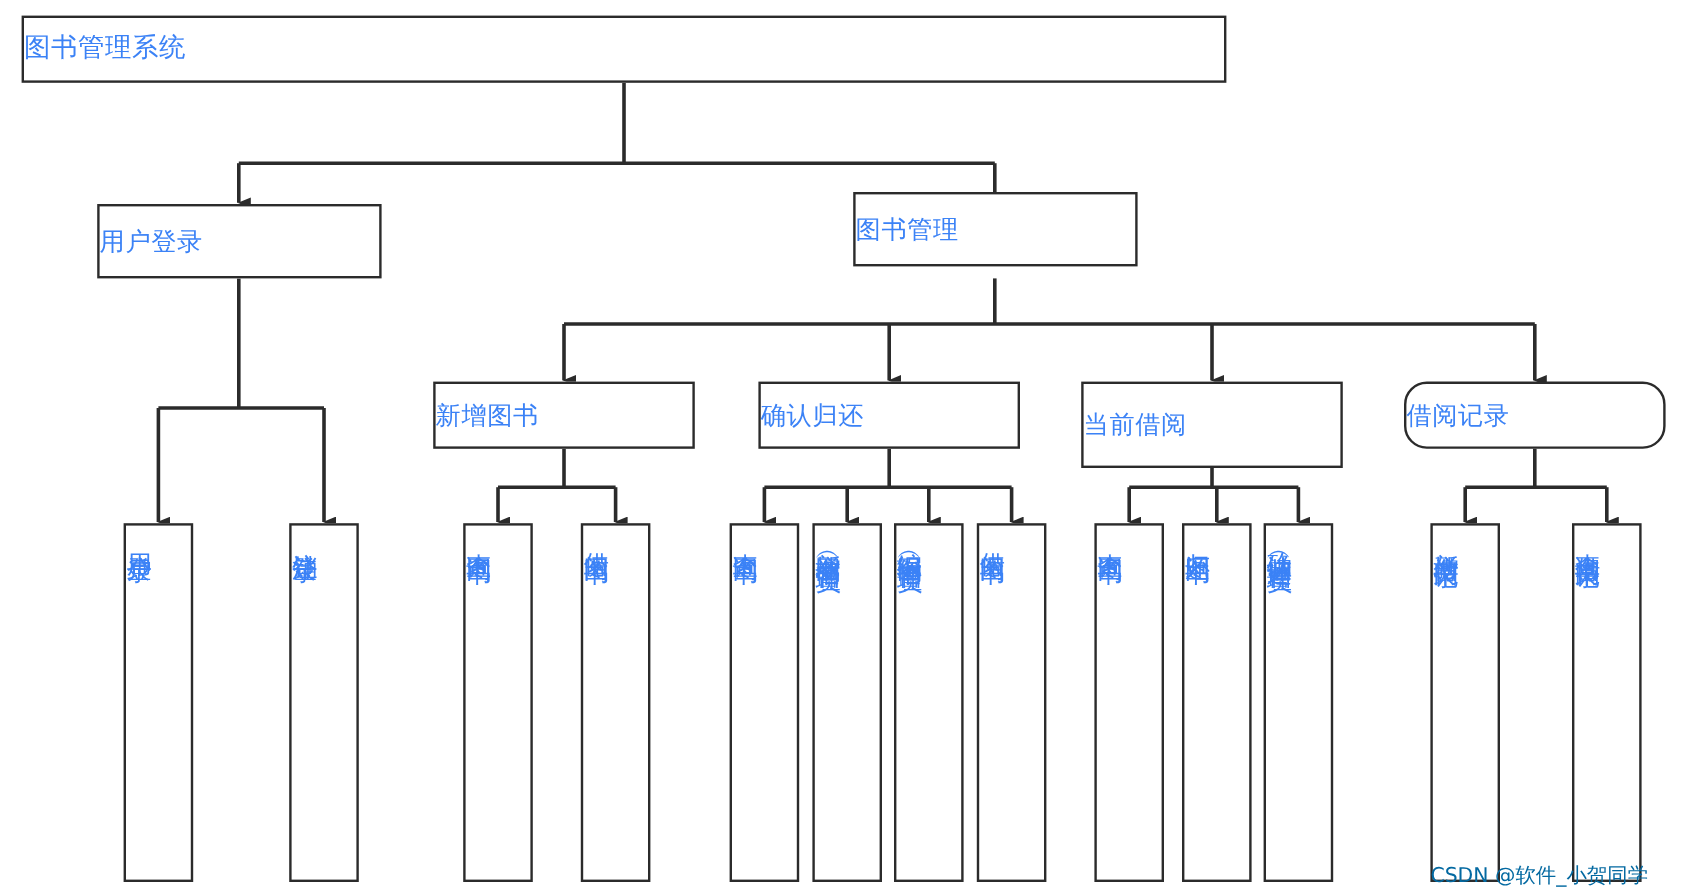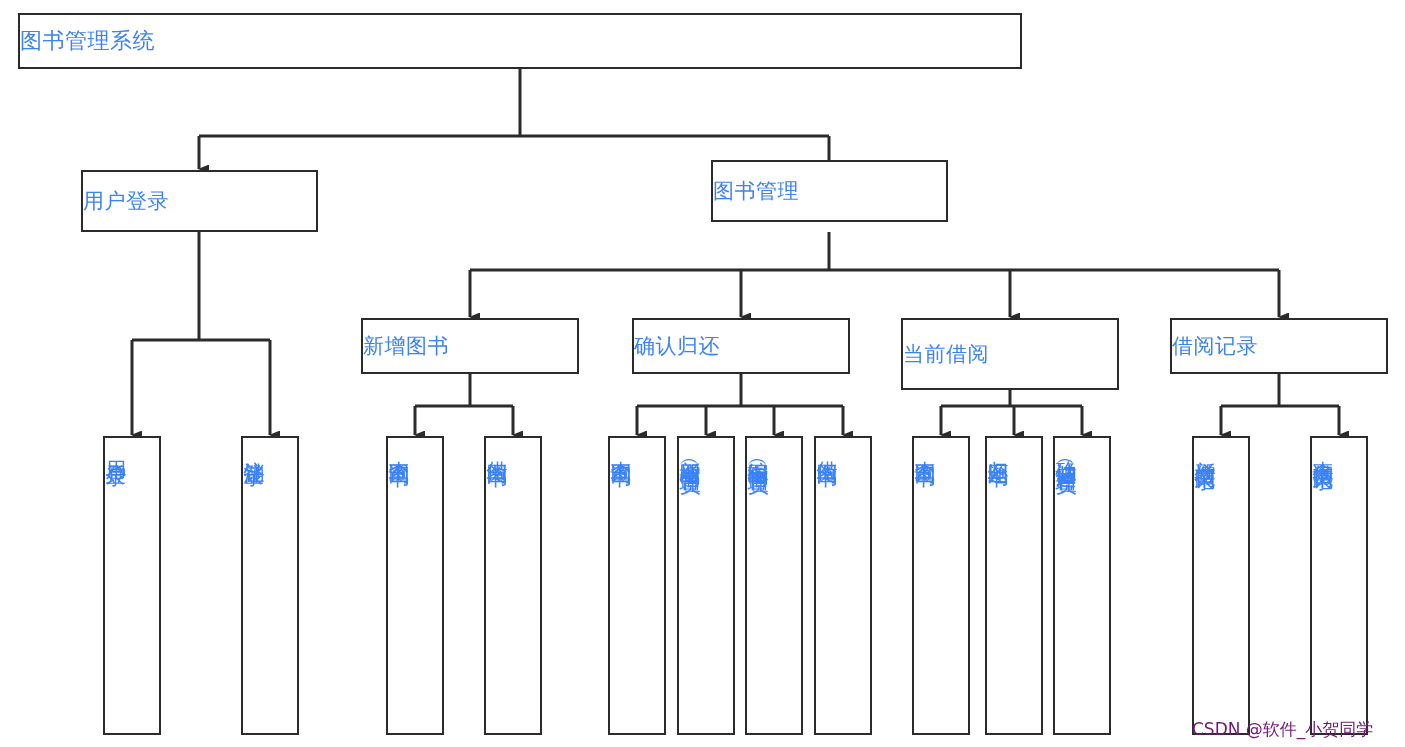--- a/index.html
+++ b/index.html
@@ -55,21 +55,21 @@
     writing-mode: vertical-rl;
     text-orientation: upright;
     font-size: 21px;
     line-height: 1.05;
     letter-spacing: 2px;
   }
   .node.root .node-label { font-size: 22px; }
   .watermark {
     position: absolute;
     font-size: 17px;
-    color: #701a75;
+    color: #0369a1;
     white-space: nowrap;
     user-select: none;
   }
 </style>
 </head>
 <body>
 
 <div id="canvas">
 
   <svg id="edge-layer" viewBox="0 0 1405 747">
@@ -128,21 +128,21 @@
 
   <div class="node horizontal" style="left: 361px; top: 318px; width: 218px; height: 56px;">
     <span class="node-label">新增图书</span>
   </div>
   <div class="node horizontal" style="left: 632px; top: 318px; width: 218px; height: 56px;">
     <span class="node-label">确认归还</span>
   </div>
   <div class="node horizontal" style="left: 901px; top: 318px; width: 218px; height: 72px;">
     <span class="node-label">当前借阅</span>
   </div>
-  <div class="node horizontal" style="left: 1170px; top: 318px; width: 218px; height: 56px;">
+  <div class="node horizontal" style="left: 1170px; top: 318px; width: 218px; height: 56px; border-radius: 19px;">
     <span class="node-label">借阅记录</span>
   </div>
 
   <div class="node vertical" style="left: 103px; top: 436px; width: 58px; height: 299px;">
     <span class="node-label">用户登录</span>
   </div>
   <div class="node vertical" style="left: 241px; top: 436px; width: 58px; height: 299px;">
     <span class="node-label">注销登录</span>
   </div>
   <div class="node vertical" style="left: 386px; top: 436px; width: 58px; height: 299px;">

